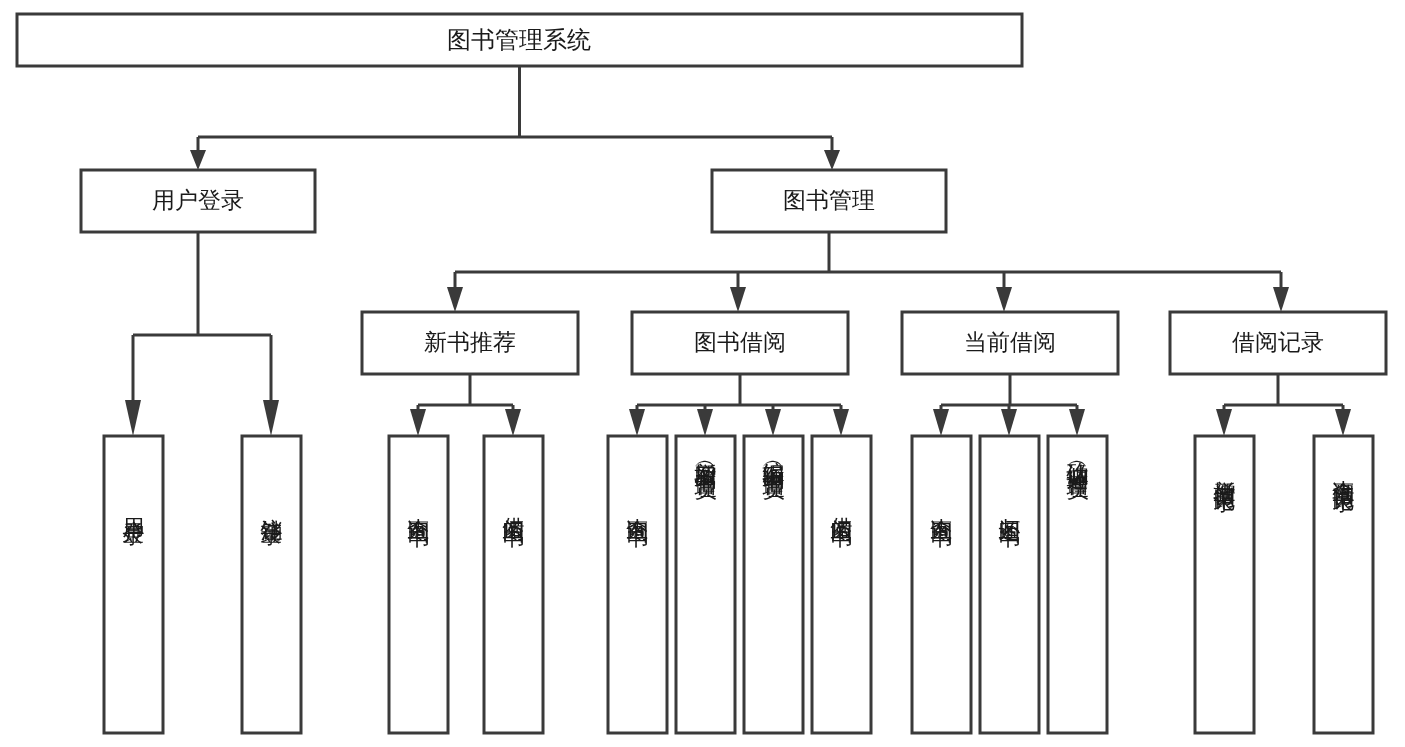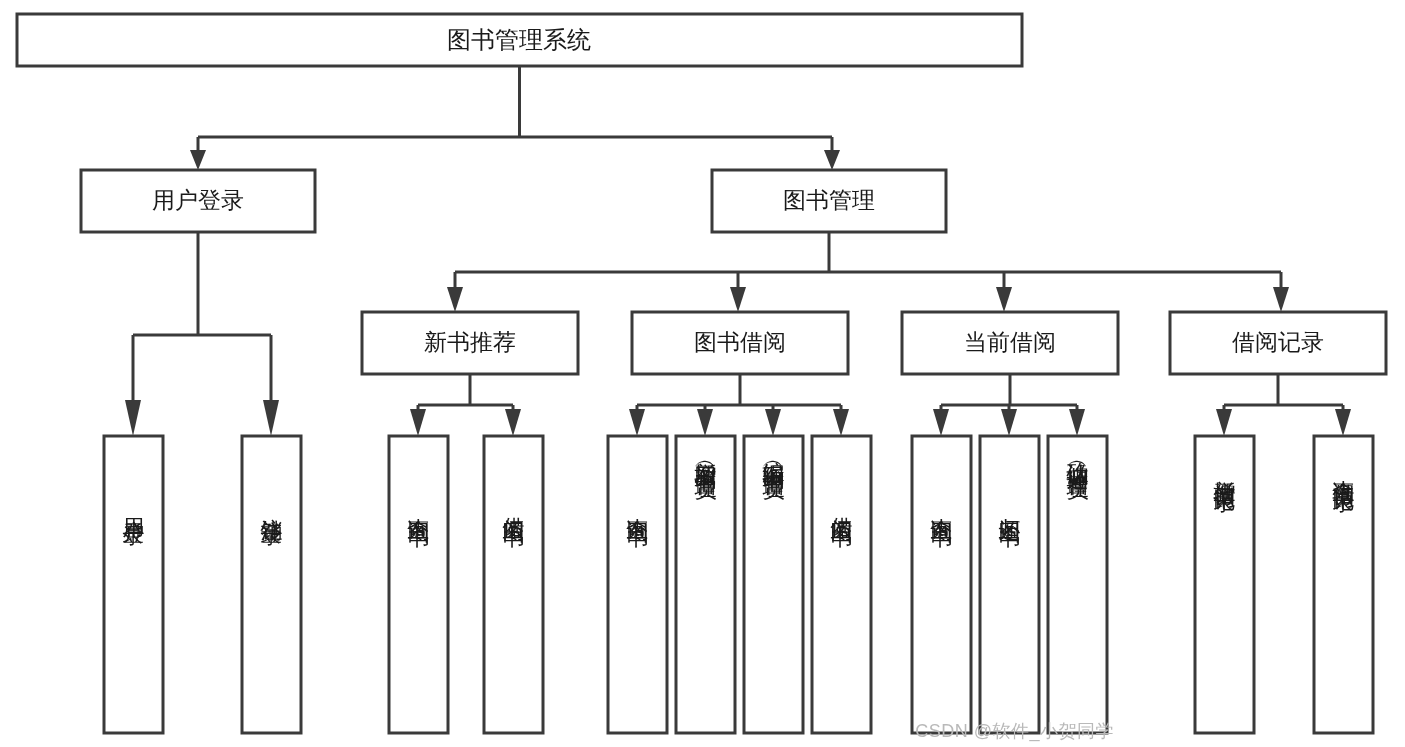--- a/index.html
+++ b/index.html
@@ -256,14 +256,13 @@
   <div class="vlabel-wrap" style="left:1048px; top:444px; width:59px; height:289px;">
     <span class="vlabel">确认归还（管理员）</span>
   </div>
   <div class="vlabel-wrap" style="left:1195px; top:462px; width:59px; height:271px;">
     <span class="vlabel">新增借阅记录</span>
   </div>
   <div class="vlabel-wrap" style="left:1314px; top:462px; width:59px; height:271px;">
     <span class="vlabel">查询借阅记录</span>
   </div>
 
-  <div class="watermark">CSDN @软件_小贺同学</div>
 </div>
 
 </body></html>

